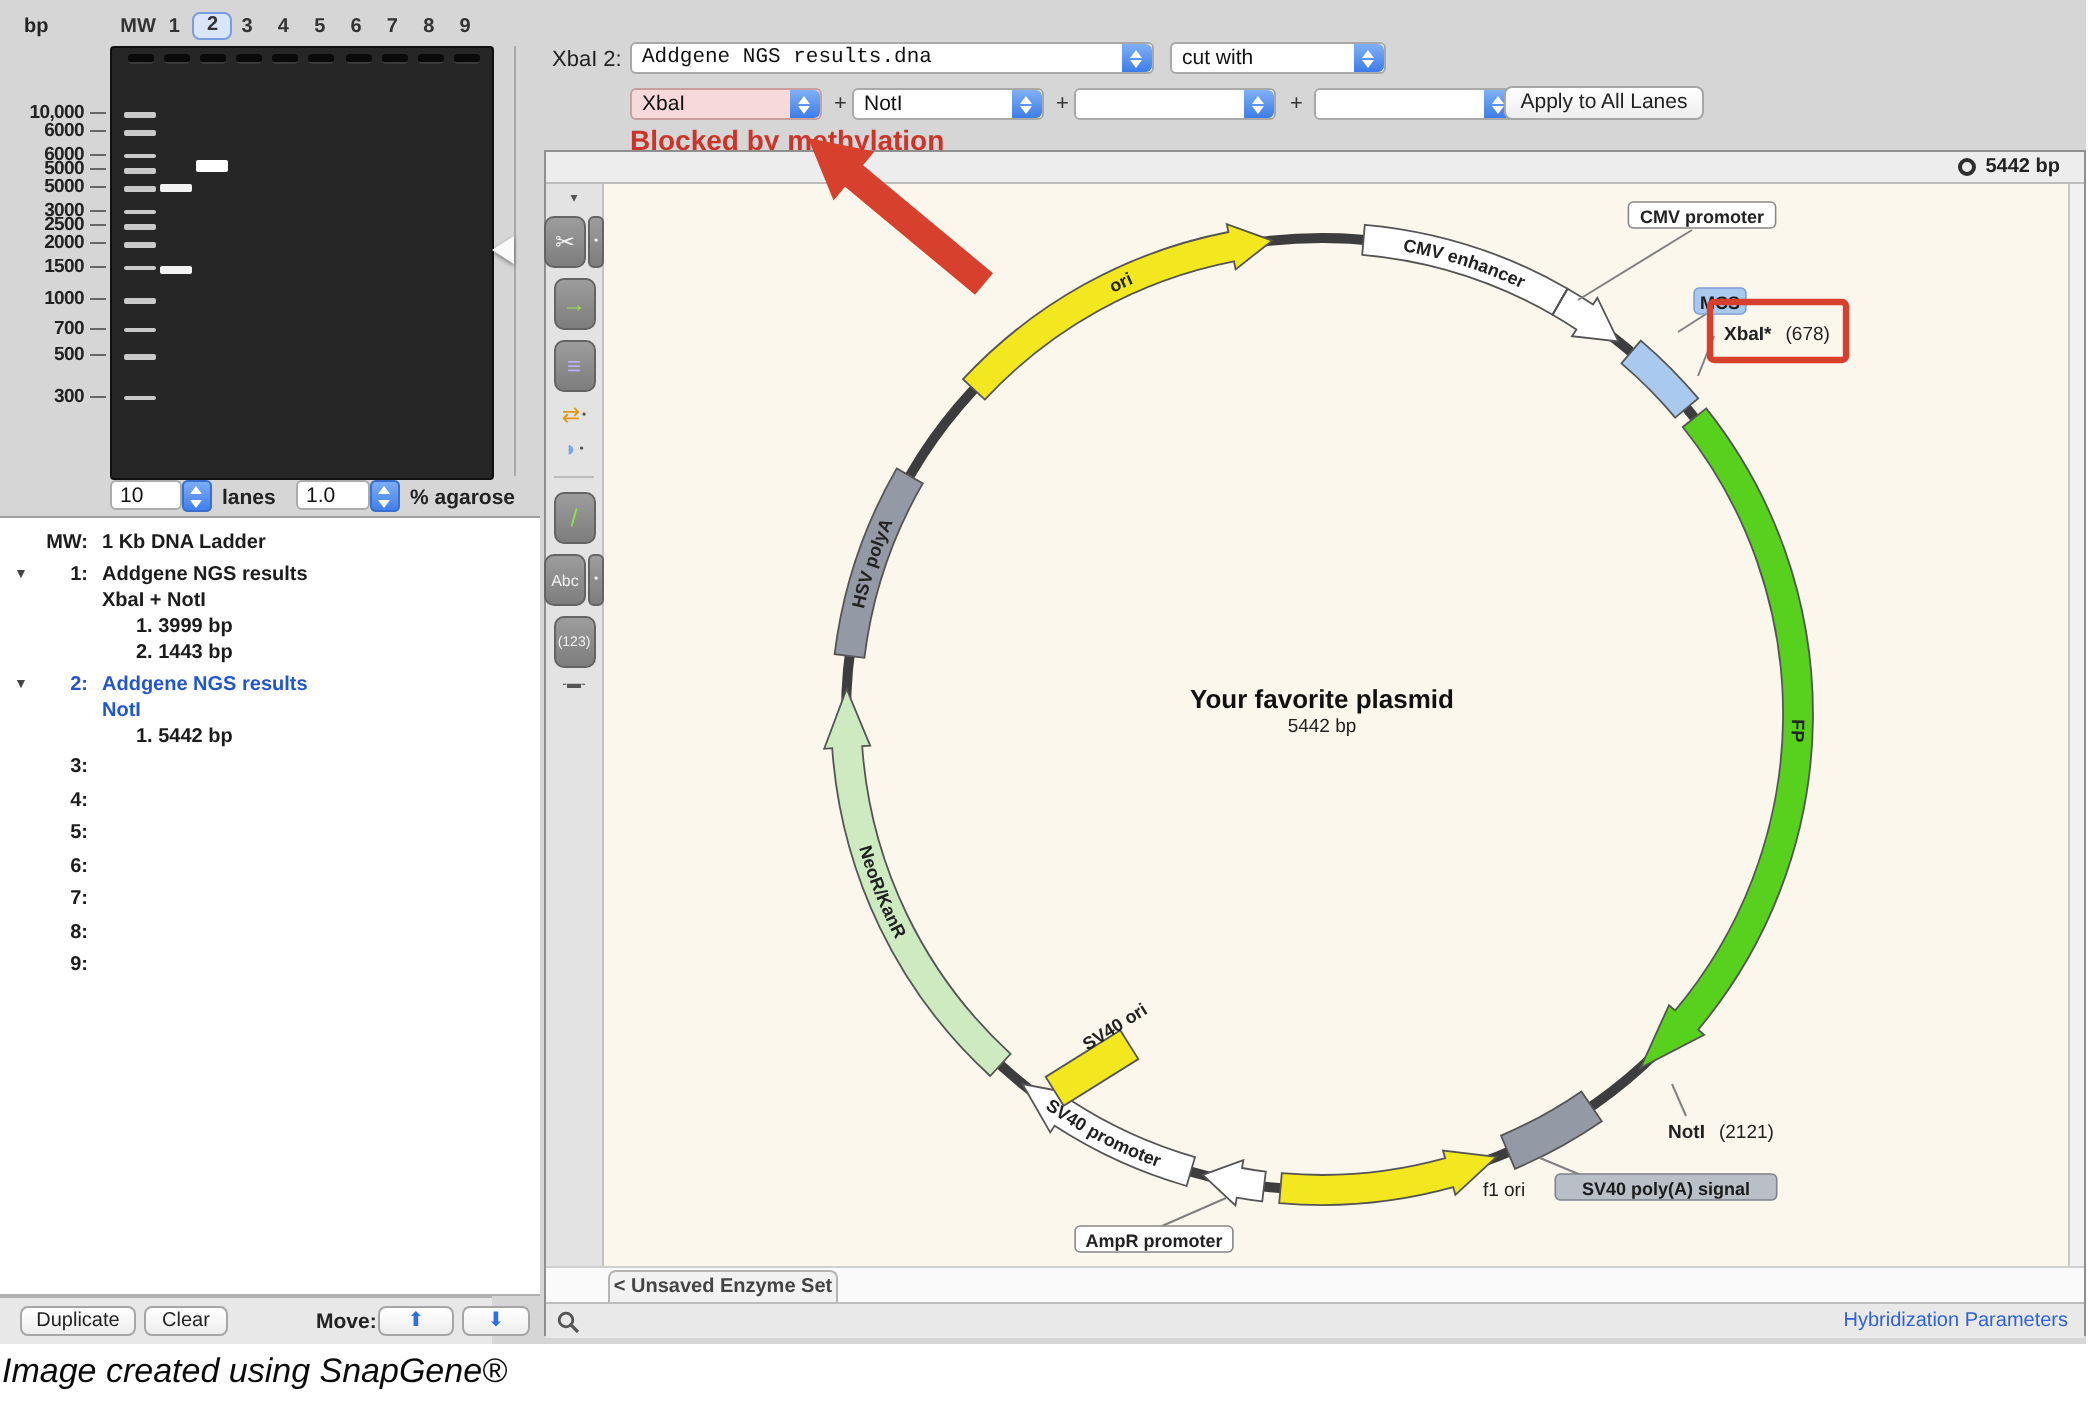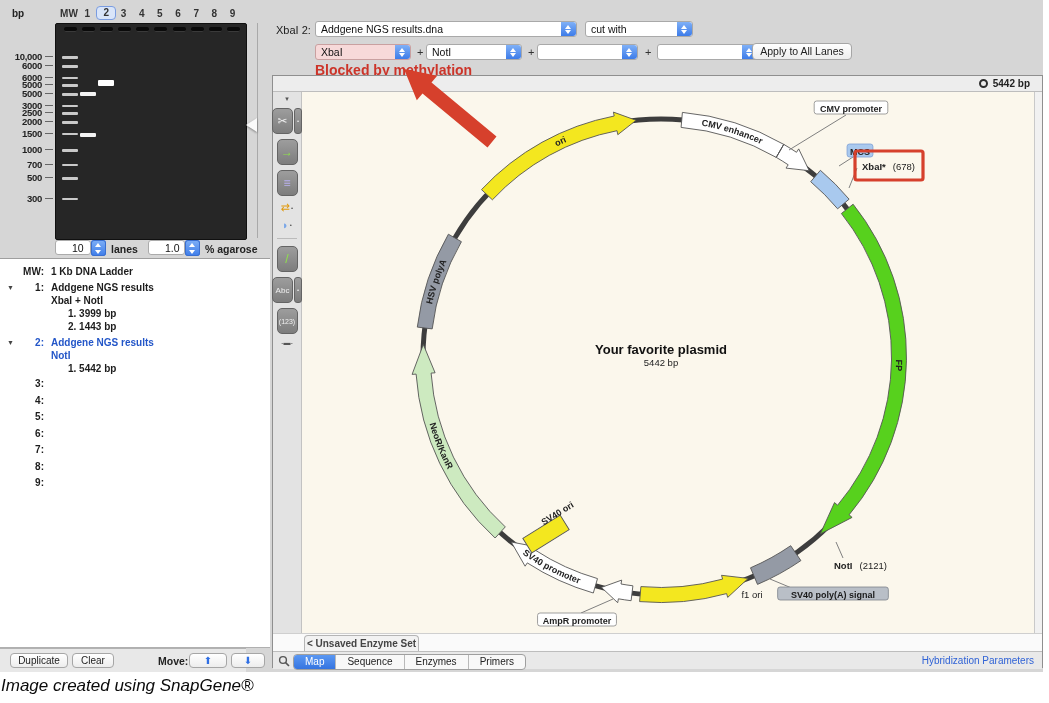--- a/index.html
+++ b/index.html
@@ -11,21 +11,21 @@
   .bp-title{font-size:10px;font-weight:bold;color:#222;}
   .lane-h{position:absolute;top:8px;width:18px;text-align:center;font-size:10px;font-weight:bold;color:#333;}
   .lane-h.sel{background:#d9e5f9;border:1px solid #7a9ce0;border-radius:4px;top:6px;line-height:12px;}
   #gel-box{position:absolute;left:55px;top:23px;width:190px;height:215px;background:#262626;border:1px solid #101010;border-radius:2px;}
   .well{position:absolute;height:4px;background:#0a0a0a;border-radius:2px;border-bottom:1px solid #3a3a3a;}
   .band{position:absolute;border-radius:1px;}
   .axis-lab{position:absolute;width:38px;text-align:right;font-size:9.5px;font-weight:bold;color:#222;letter-spacing:-0.3px;}
   .tick{position:absolute;height:1px;background:#666;}
   .vslider{position:absolute;left:257px;top:23px;width:1px;height:215px;background:#a9a9a9;}
   .thumb{position:absolute;left:246px;top:118px;width:0;height:0;border-top:7px solid transparent;border-bottom:7px solid transparent;border-right:11px solid #fafafa;filter:drop-shadow(0 1px 1px rgba(0,0,0,.4));}
-  .field{position:absolute;height:15px;background:#fff;border:1px solid #ababab;border-radius:3px;font-size:10.5px;color:#111;padding:0 16px;line-height:15px;box-sizing:border-box;}
+  .field{position:absolute;height:15px;background:#fff;border:1px solid #ababab;border-radius:3px;font-size:10.5px;color:#111;padding:0 4px;line-height:15px;box-sizing:border-box;}
   .stp{position:relative;width:15px;height:100%;background:linear-gradient(#7fb0f7,#3d7ce9);border-radius:0 3px 3px 0;flex:none;}
   .stp.solo{position:absolute;height:16px;border-radius:3px;box-shadow:0 0 0 1px #3a6fd0 inset;}
   .stp::before{content:'';position:absolute;left:4px;top:2.5px;border-left:3.5px solid transparent;border-right:3.5px solid transparent;border-bottom:4px solid #fff;}
   .stp::after{content:'';position:absolute;left:4px;bottom:2.5px;border-left:3.5px solid transparent;border-right:3.5px solid transparent;border-top:4px solid #fff;}
   .small-lab{position:absolute;font-size:10.5px;font-weight:bold;color:#222;}
   
   #list-panel{position:absolute;left:0;top:258px;width:270px;height:390px;background:#fff;border-top:1px solid #9f9f9f;border-bottom:1px solid #b0b0b0;box-sizing:border-box;overflow:hidden;padding-top:7px;}
   .lrow{display:flex;font-size:10px;font-weight:bold;color:#1c1c1c;line-height:11.5px;margin-bottom:4px;}
   .lrow .tri{width:13px;padding-left:7px;font-size:7px;color:#444;flex:none;}
   .lrow .num{width:24px;text-align:right;margin-right:7px;flex:none;}
@@ -220,21 +220,21 @@
     </div>
   <div id="list-footer">
     <div class="btn" style="left:10px;top:4px;width:58px;">Duplicate</div>
     <div class="btn" style="left:72px;top:4px;width:42px;">Clear</div>
     <div class="small-lab" style="left:158px;top:6px;font-weight:bold;">Move:</div>
     <div class="btn arrow-btn" style="left:189px;top:4px;width:38px;"><span>⬆</span></div>
     <div class="btn arrow-btn" style="left:231px;top:4px;width:34px;"><span>⬇</span></div>
   </div>
 
   <div class="abs" style="left:276px;top:24px;font-size:11px;color:#222;">XbaI 2:</div>
-  <div class="dd" style="left:315px;top:21px;width:262px;">
+  <div class="dd" style="left:315px;top:21px;width:262px;font-family:Liberation Mono, monospace;">
     <span class="txt">Addgene NGS results.dna</span>
       <span class="stp"></span>
   </div>
   <div class="dd" style="left:585px;top:21px;width:108px;">
     <span class="txt">cut with</span>
       <span class="stp"></span>
   </div>
   <div class="dd pink" style="left:315px;top:44px;width:96px;">
     <span class="txt">XbaI</span>
       <span class="stp"></span>
@@ -301,26 +301,20 @@
     </div>
     <div id="mp-scroll"></div>
     <div id="enz-strip">
       <div id="enz-tab">&lt; Unsaved Enzyme Set &gt;</div>
     </div>
     <div id="tabs-bar">
       <svg id="mag" width="12" height="12" viewBox="0 0 12 12">
           <circle cx="5" cy="5" r="3.4" fill="none" stroke="#555" stroke-width="1.4"></circle>
           <line x1="7.6" y1="7.6" x2="11" y2="11" stroke="#555" stroke-width="1.6"></line>
         </svg>
-      <div class="seg" id="view-tabs">
-          <span class="tb active">Map</span>
-          <span class="tb">Sequence</span>
-          <span class="tb">Enzymes</span>
-          <span class="tb">Primers</span>
-        </div>
       <div id="hyb-link">Hybridization Parameters</div>
     </div>
   </div>
 </div>
 
 <svg id="anno-svg" viewBox="0 0 1049 703">
   <g id="map-gen">
       <circle cx="661" cy="357" r="238" fill="none" stroke="#3d3d3d" stroke-width="5"></circle>
       <path d="M481.5 189.6 A245.5 245.5 0 0 1 614.2 116.0 L613.4 112.1 L636.1 120.3 L617.8 134.7 L617.0 130.7 A230.5 230.5 0 0 0 492.4 199.8 Z" fill="#f3e71f" stroke="#555" stroke-width="0.9"></path>
       <path d="M682.4 112.4 A245.5 245.5 0 0 1 783.8 144.4 L776.3 157.4 A230.5 230.5 0 0 0 681.1 127.4 Z" fill="#ffffff" stroke="#555" stroke-width="0.9"></path>

